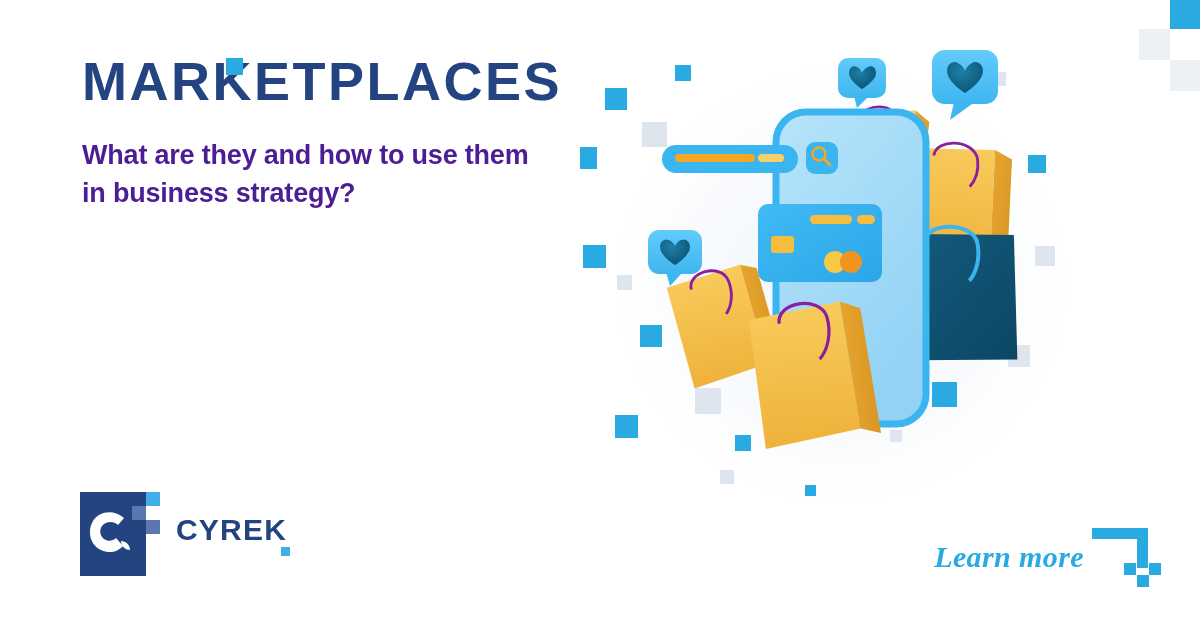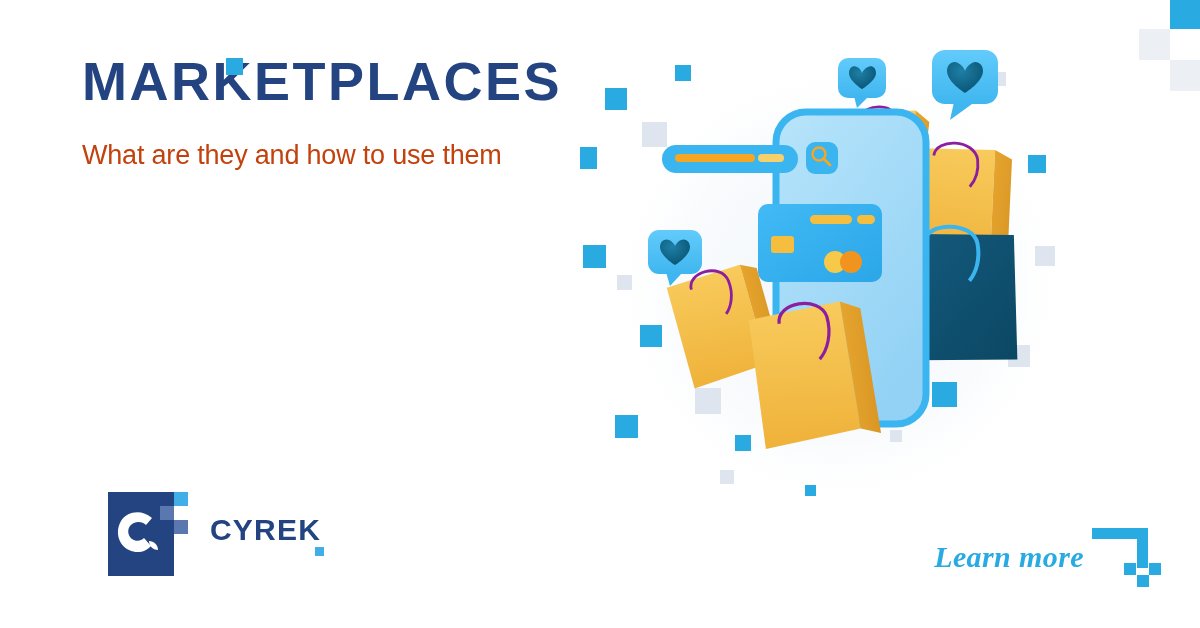--- a/index.html
+++ b/index.html
@@ -51,36 +51,35 @@
     left: 144px;
     top: 6px;
     width: 17px;
     height: 17px;
     background: #29ABE2;
   }
 
   #page-subtitle {
     margin-top: 26px;
     font-family: "Liberation Sans", sans-serif;
-    font-weight: normal;
+    font-weight: bold;
     font-size: 27px;
     line-height: 38px;
-    color: #c2410c;
+    color: #4c1d95;
     letter-spacing: -0.2px;
   }
 
   
   #logo-lockup {
     position: absolute;
     left: 80px;
     top: 484px;
     display: flex;
     align-items: center;
-    gap: 18px;
-    margin-left: 28px;
+    gap: 12px;
   }
 
   #logo-mark {
     position: relative;
     width: 84px;
     height: 92px;
   }
   #logo-mark-square {
     position: absolute;
     left: 0; top: 8px;
@@ -148,20 +147,21 @@
   <div class="sq" style="left:1139px; top:29px; width:31px; height:31px; background:#ECF0F5;"></div>
   <div class="sq" style="left:1170px; top:60px; width:30px; height:31px; background:#ECF0F5;"></div>
 
   <div id="headline-block">
     <div id="page-title">
       <span>MARKETPLACES</span>
       <span id="title-accent-square"></span>
     </div>
     <div id="page-subtitle">
       <div>What are they and how to use them</div>
+      <div>in business strategy?</div>
     </div>
   </div>
 
   <div id="logo-lockup">
     <div id="logo-mark">
       <div id="logo-mark-square"></div>
       <div id="logo-mark-sq-light"></div>
       <div id="logo-mark-sq-mid"></div>
       <div id="logo-mark-sq-mid2"></div>
       <svg id="logo-mark-glyph" width="66" height="84" viewBox="0 0 66 84">

